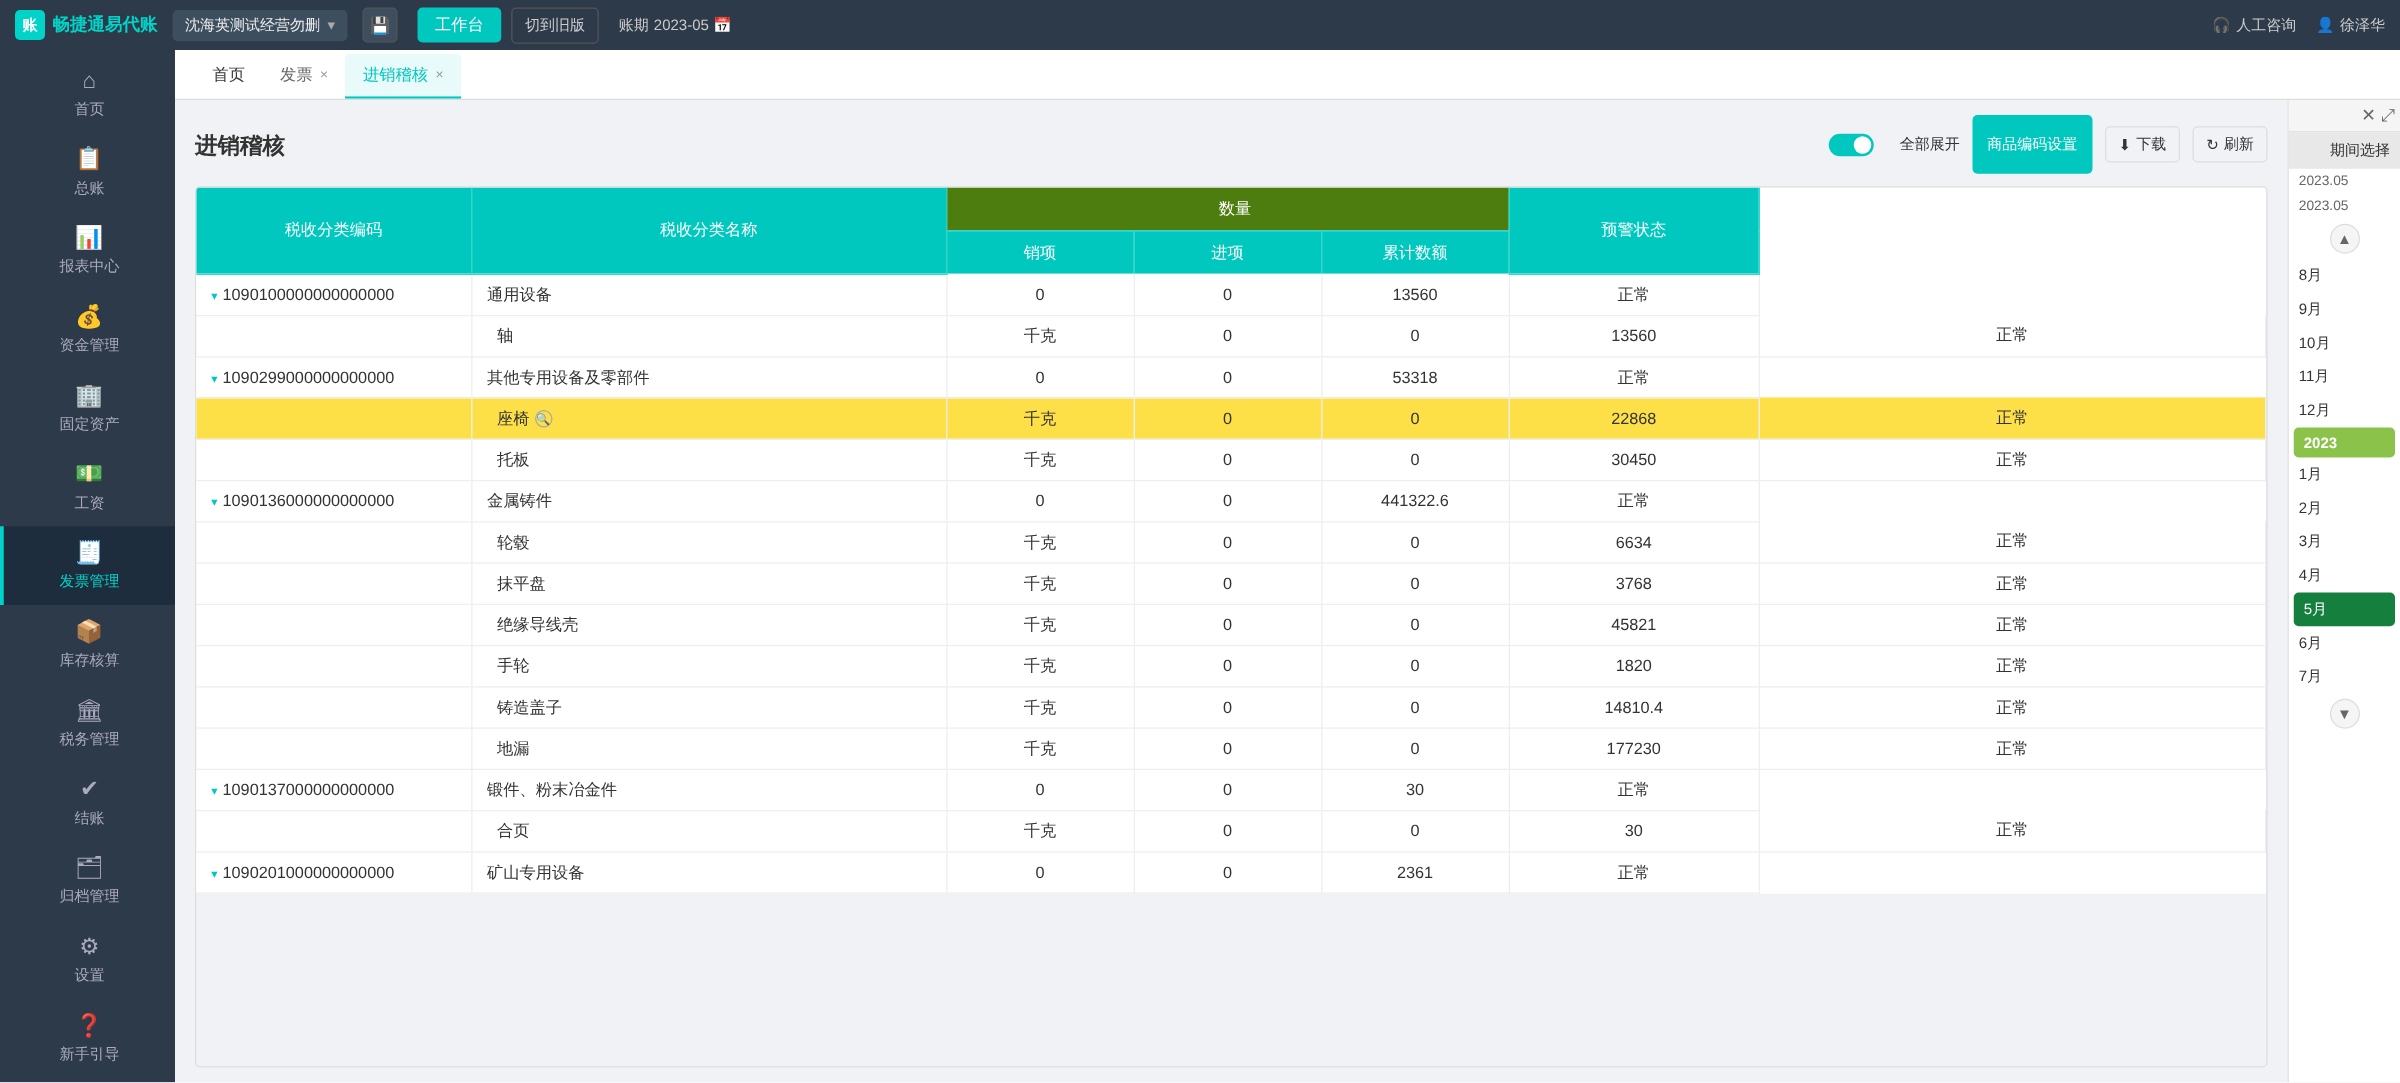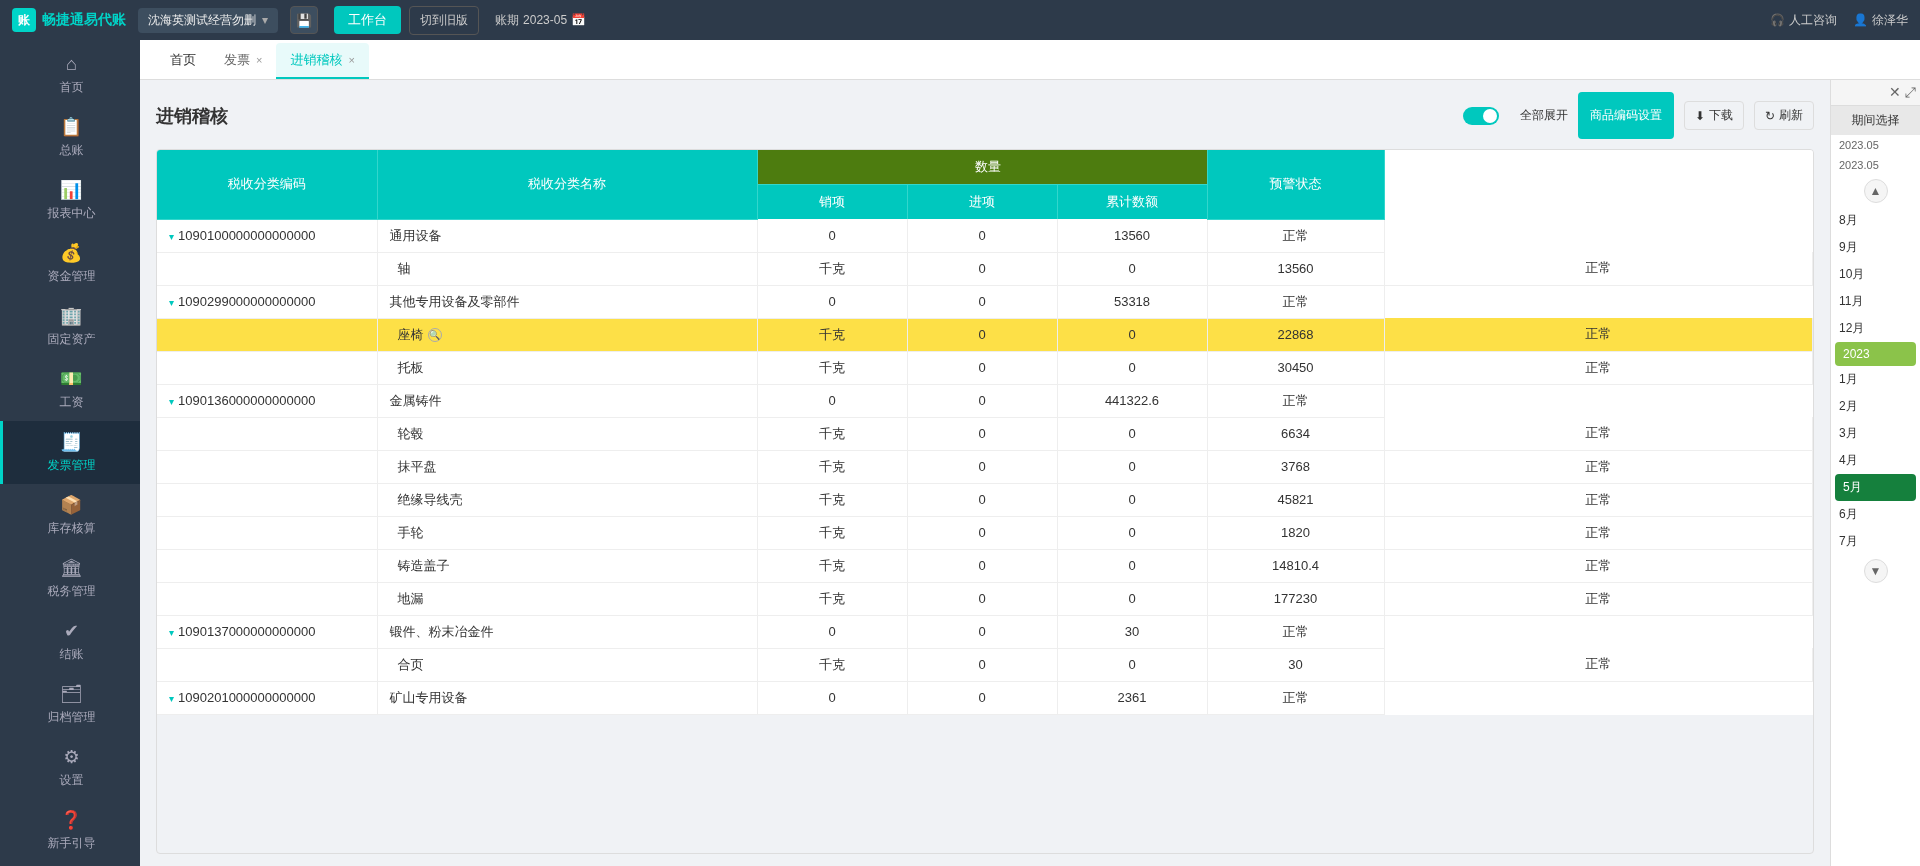--- a/index.html
+++ b/index.html
@@ -64,26 +64,26 @@
     tbody tr.highlighted td { background: #fde047; }
     tbody tr.group-row td { background: #fff; }
     .indent { padding-left: 20px; text-align: left; }
     .col-left { text-align: left; }
     .expand-icon { color: #00c8be; margin-right: 4px; font-size: 10px; }
     .search-icon-cell { display: inline-flex; align-items: center; gap: 4px; }
     .search-icon-small { width: 14px; height: 14px; border: 1px solid #aaa; border-radius: 50%; display: inline-flex; align-items: center; justify-content: center; font-size: 9px; color: #666; cursor: pointer; }
 
     
     .right-panel { width: 90px; background: #fff; border-left: 1px solid #ddd; display: flex; flex-direction: column; padding-top: 0; flex-shrink: 0; position: relative; }
-    .right-panel-header { background: #e8e8e8; padding: 6px; text-align: center; font-size: 12px; color: #333; display: flex; align-items: center; justify-content: center; padding: 6px 8px; }
+    .right-panel-header { background: #e8e8e8; padding: 6px; text-align: center; font-size: 12px; color: #333; display: flex; align-items: center; justify-content: flex-end; padding: 6px 8px; }
     .period-list { flex: 1; overflow-y: auto; }
     .period-year { font-size: 11px; color: #666; padding: 4px 8px; }
     .period-month { padding: 5px 8px; font-size: 12px; color: #333; cursor: pointer; text-align: center; display: flex; align-items: center; justify-content: space-between; }
     .period-month.active { background: #15803d; color: #fff; border-radius: 4px; margin: 0 4px; }
-    .period-month.year-label { background: #8bc34a; color: #fff; border-radius: 4px; margin: 0 4px; font-weight: normal; }
+    .period-month.year-label { background: #8bc34a; color: #fff; border-radius: 4px; margin: 0 4px; font-weight: bold; }
     .scroll-up, .scroll-down { width: 24px; height: 24px; border-radius: 50%; border: 1px solid #ddd; background: #f5f5f5; cursor: pointer; display: flex; align-items: center; justify-content: center; font-size: 12px; color: #666; margin: 4px auto; }
 
     
     .panel-top-btns { display: flex; justify-content: flex-end; gap: 4px; padding: 4px; background: #f5f5f5; border-bottom: 1px solid #ddd; }
     .panel-top-btn { cursor: pointer; color: #666; font-size: 14px; }
   </style>
 </head>
 <body>
 
 <div class="topbar">
@@ -219,21 +219,21 @@
           </div>
         </div>
 
         <div class="table-container">
           <table>
             <thead>
               <tr>
                 <th rowspan="2" style="width:220px;">税收分类编码</th>
                 <th rowspan="2" style="width:380px;">税收分类名称</th>
                 <th colspan="3" class="th-qty-group">数量</th>
-                <th rowspan="2" style="width:177px;">预警状态</th>
+                <th rowspan="2" style="width:200px;">预警状态</th>
               </tr>
               <tr>
                 <th style="width:150px;">销项</th>
                 <th style="width:150px;">进项</th>
                 <th style="width:150px;">累计数额</th>
               </tr>
             </thead>
             <tbody id="table-body">
             <tr class="group-row">
       <td class="col-left">

